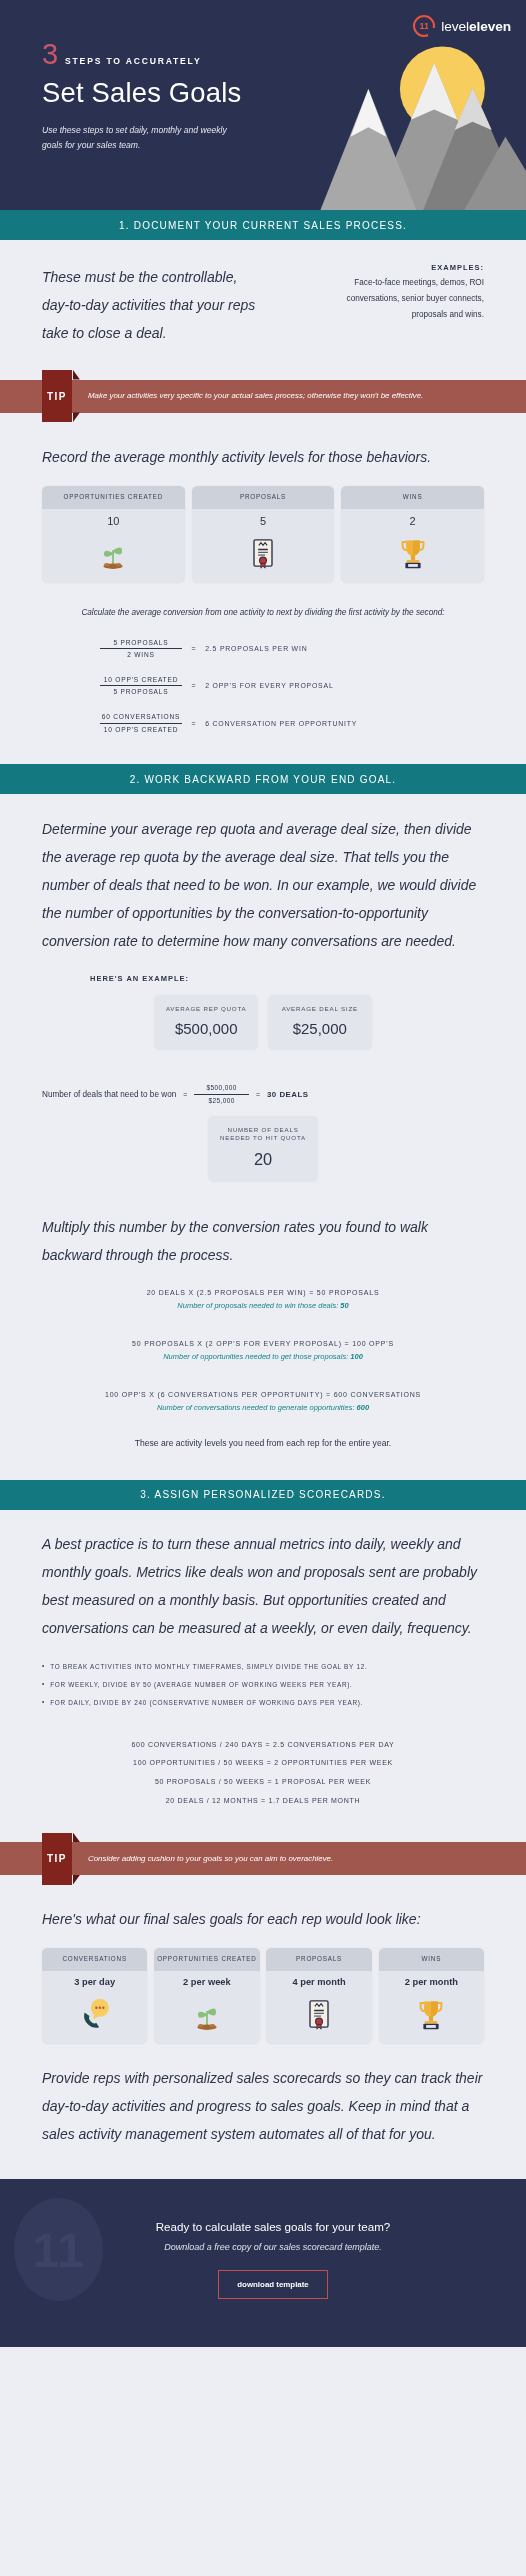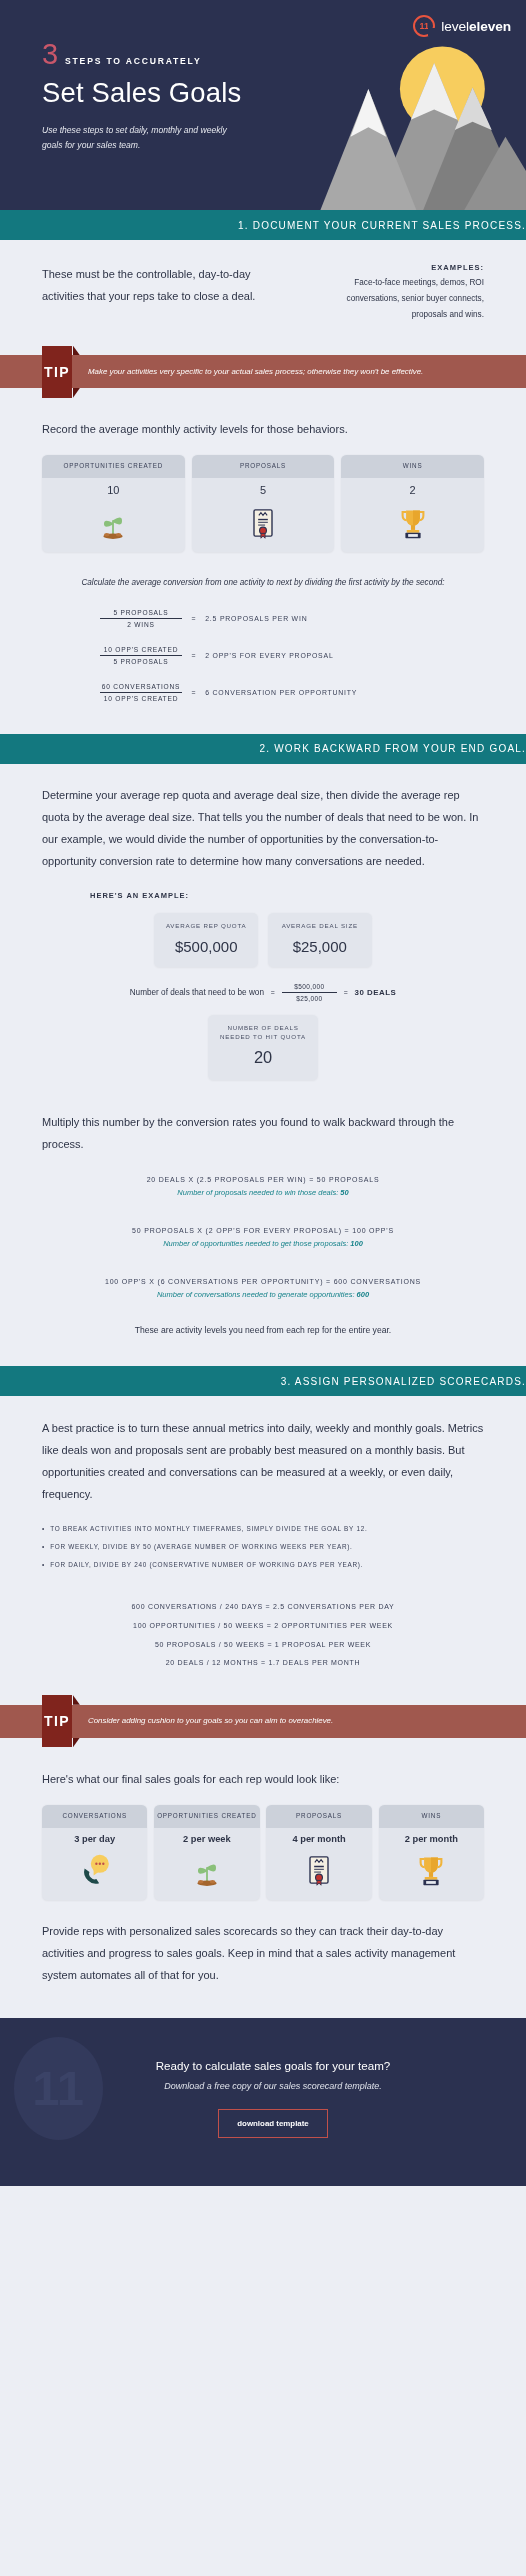--- a/index.html
+++ b/index.html
@@ -105,36 +105,37 @@
   }
   .logo-word b { font-weight: bold; }
   .logo-word i { font-style: normal; font-weight: 300; }
 
   
   .banner {
     background: #13787f;
     height: 30px;
     display: flex;
     align-items: center;
-    justify-content: flex-end;
+    justify-content: center;
     position: relative;
   }
   .banner-title {
     color: #ffffff;
     font-size: 10px;
     letter-spacing: 1.2px;
     font-weight: normal;
   }
 
   
   .body-block { padding: 0 42px; }
   .para {
-    font-size: 11px;
+    font-size: 14px;
     line-height: 2.0;
     color: #2e3447;
+    font-style: italic;
   }
   .para-narrow { max-width: 226px; }
   .two-col {
     display: flex;
     justify-content: space-between;
     padding-top: 23px;
     gap: 20.6px;
   }
   .examples {
     text-align: right;
@@ -170,21 +171,21 @@
     left: 42px; top: 0;
     width: 30px; height: 52px;
     background: #80241d;
     display: flex;
     align-items: center;
     justify-content: center;
     z-index: 3;
   }
   .tip-tag span {
     color: #ffffff;
-    font-size: 14px;
+    font-size: 10px;
     letter-spacing: 1.4px;
     font-weight: bold;
   }
   .tip-fold-top, .tip-fold-bot {
     position: absolute;
     left: 73px;
     width: 6.9px; height: 9.6px;
     background: #5e1511;
     z-index: 2;
   }
@@ -321,23 +322,23 @@
     font-size: 15px;
     color: #2e3447;
     margin-top: 6.9px;
   }
   .kpi.single { width: 110px; margin: 0 auto; }
   .kpi.single .kpi-val { font-size: 16.4px; }
 
   .deal-eq {
     display: flex;
     align-items: center;
-    justify-content: center;
+    justify-content: flex-start;
     gap: 6.9px;
-    margin-top: 16px;
+    margin-top: 35px;
   }
   .deal-eq-label { font-size: 8.2px; color: #2e3447; }
   .deal-eq .frac { min-width: 55px; }
   .deal-eq .frac .num, .deal-eq .frac .den { font-size: 6.5px; letter-spacing: 0.4px; }
   .deal-eq .result { font-size: 7.9px; font-weight: bold; letter-spacing: 0.5px; color: #2e3447; }
 
   .mult-block { margin-top: 20.6px; text-align: center; }
   .mult-line {
     font-size: 7px;
     letter-spacing: 0.8px;

